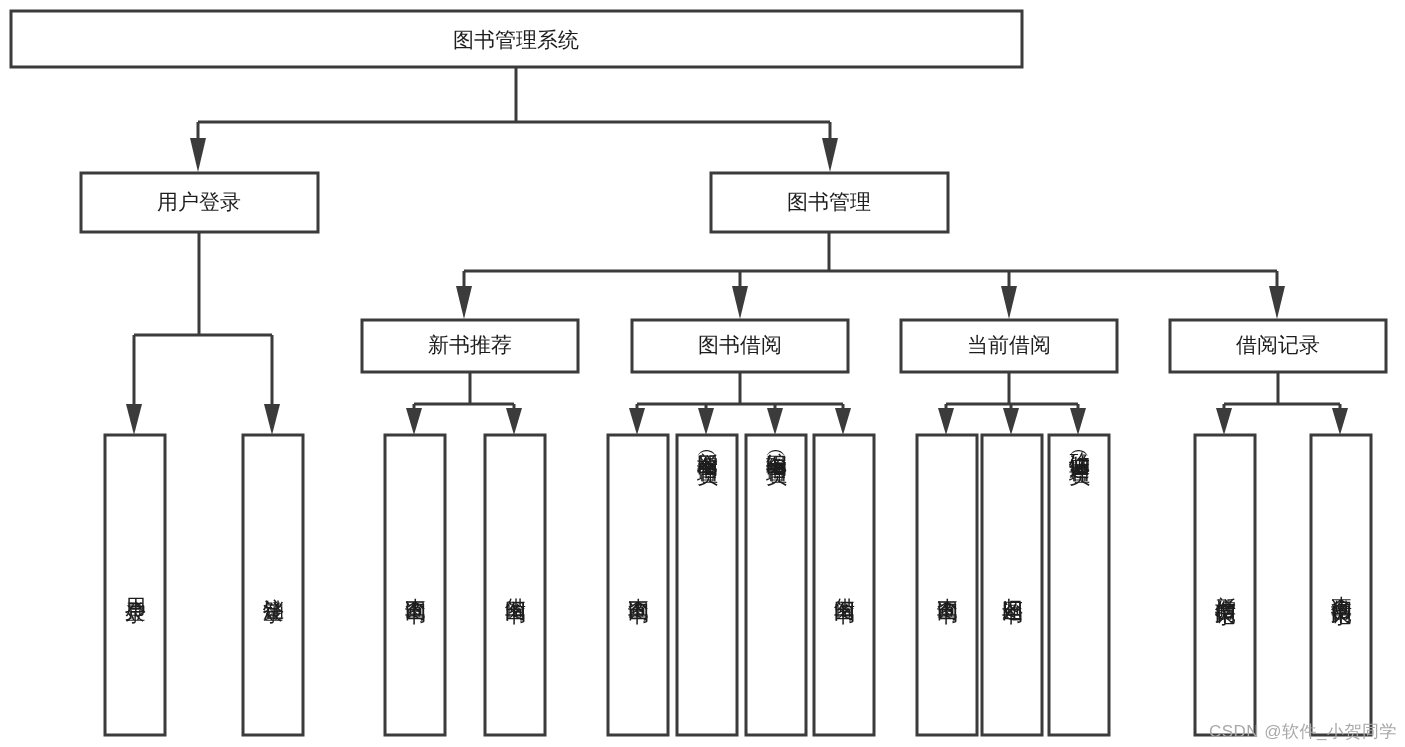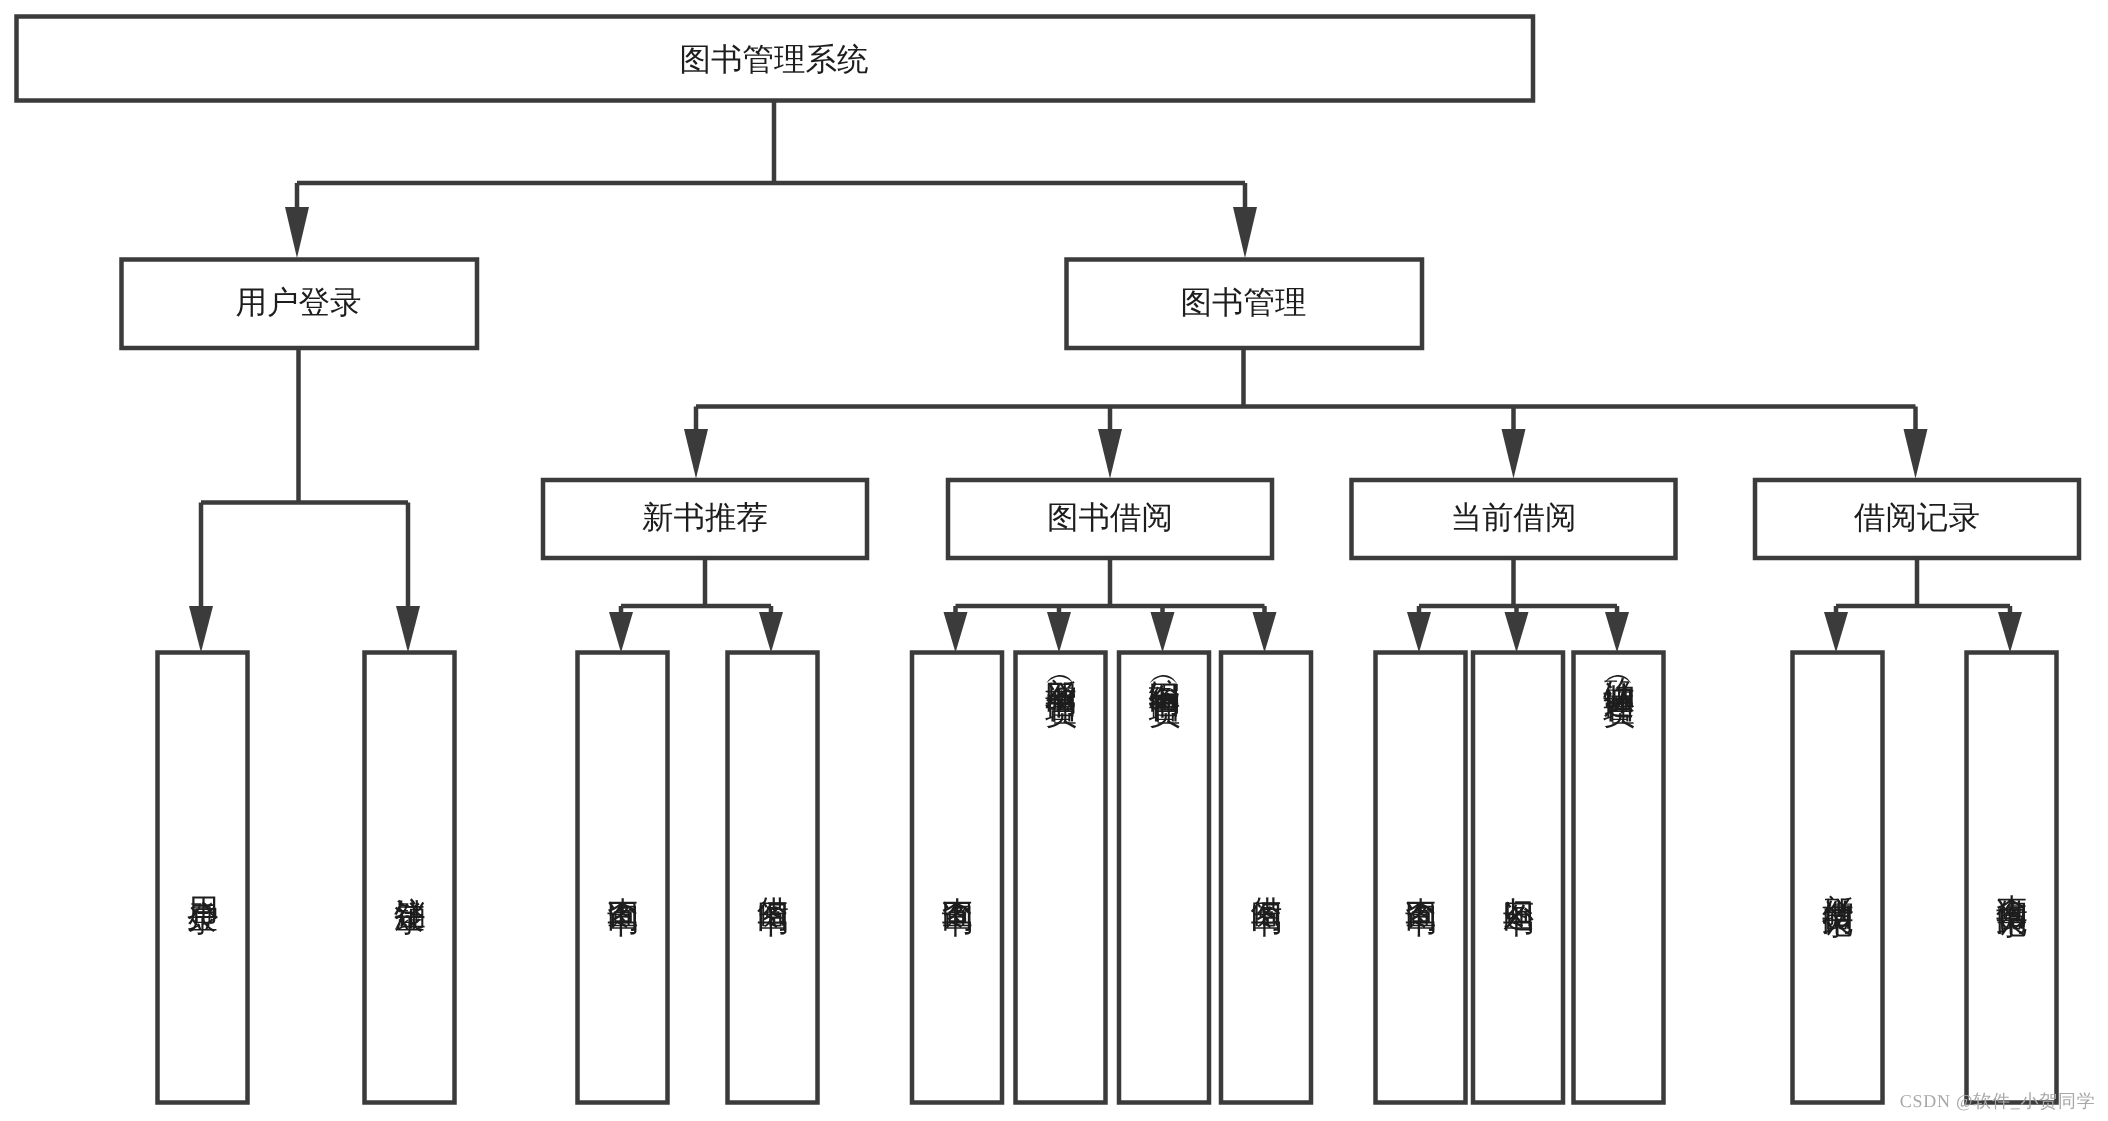--- a/index.html
+++ b/index.html
@@ -62,22 +62,22 @@
     font-size: 21px;
     line-height: 1.18;
     letter-spacing: 2px;
     color: #1d1d1d;
     white-space: nowrap;
   }
   .watermark {
     position: absolute;
     right: 8px;
     bottom: 4px;
-    font-family: Liberation Serif, serif;
-    font-size: 12px;
+    font-family: Liberation Sans, sans-serif;
+    font-size: 17px;
     color: #a8a8a8;
     white-space: nowrap;
     letter-spacing: 0.5px;
   }
 </style>
 </head>
 <body>
 
 <div id="diagram-root">
 

